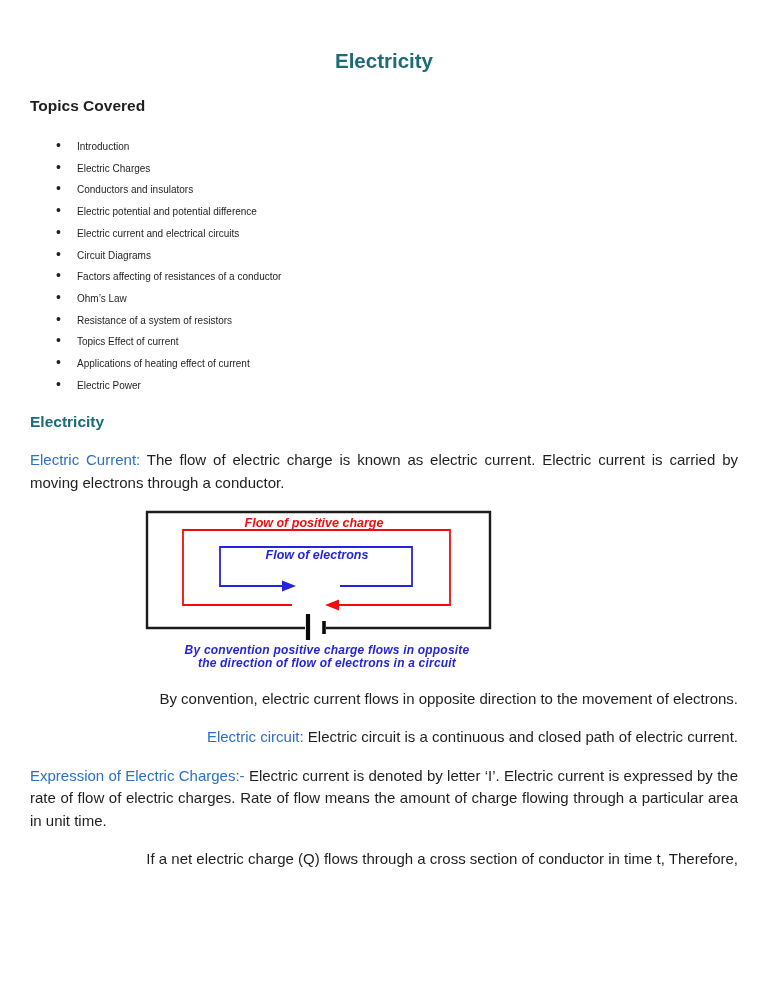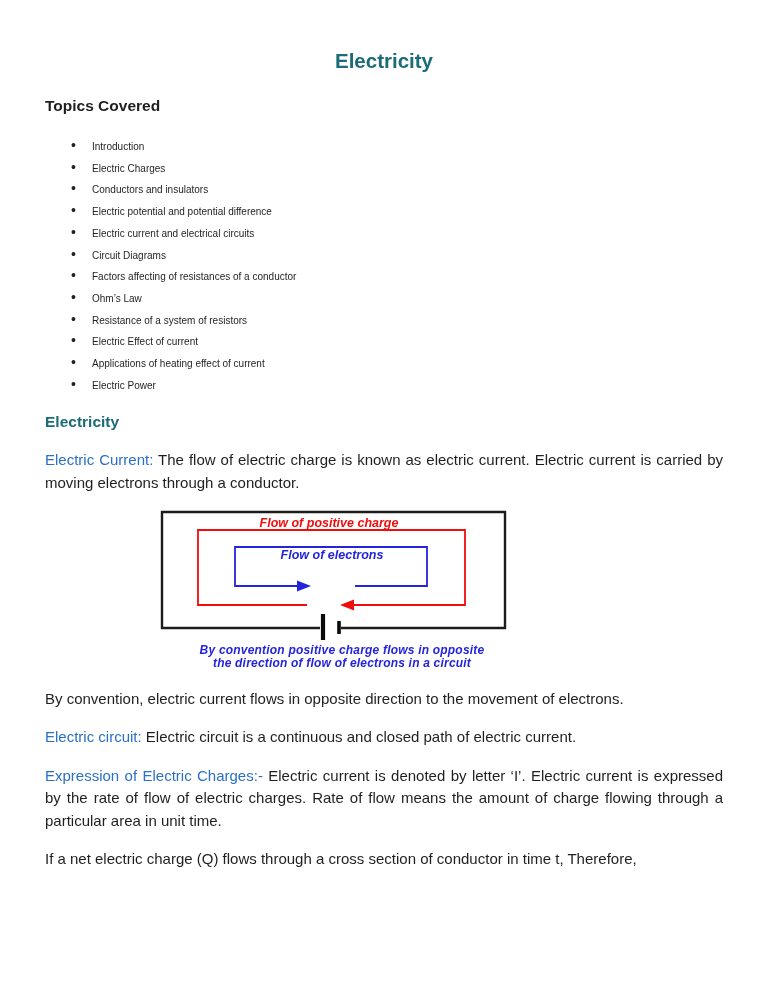--- a/index.html
+++ b/index.html
@@ -4,21 +4,21 @@
 <style>
   * { box-sizing: border-box; }
   html, body { margin: 0; padding: 0; }
   body {
     width: 768px; height: 994px;
     background: #ffffff;
     font-family: "Liberation Sans", sans-serif;
     color: var(--body-text, #1f1f1f);
     overflow: hidden;
   }
-  .page { padding: 0 45px; }
+  .page { padding: 0 30px; }
 
   .title {
     font-size: 20.5px; font-weight: bold; text-align: center;
     color: var(--title-teal, #1b6b78);
     margin: 47px 0 0; line-height: 27px;
   }
   .topics-heading {
     font-size: 15.5px; font-weight: bold;
     margin: 21px 0 0; line-height: 22px;
   }
@@ -31,21 +31,21 @@
 
   .h-teal {
     color: var(--title-teal, #1b6b78); font-weight: bold;
     font-size: 15.5px; margin: 15px 0 0; line-height: 22px;
   }
   .h-blue {
     color: var(--heading-blue, #2b70c5); font-weight: bold;
     font-size: 15.5px; margin: 15.5px 0 0; line-height: 22px;
   }
 
-  p.bodytext { font-size: 15px; line-height: 22.5px; margin: 16px 0 0; }
+  p.bodytext { font-size: 15px; line-height: 22.5px; margin: 16px 0 0; text-align: right; }
   p.justify { text-align: justify; }
   .lead { color: var(--heading-blue, #2b70c5); }
 
   .diagram { margin: 15.5px 0 0 100px; width: 380px; }
   .diagram svg { display: block; }
   .diagram text {
     font-family: "Liberation Sans", sans-serif;
     font-weight: bold; font-style: italic;
   }
   .lbl-red { fill: var(--diagram-red, #f20d0d); font-size: 12.5px; }
@@ -69,21 +69,21 @@
   <ul class="topics" id="topics-list">
       <li>Introduction</li>
       <li>Electric Charges</li>
       <li>Conductors and insulators</li>
       <li>Electric potential and potential difference</li>
       <li>Electric current and electrical circuits</li>
       <li>Circuit Diagrams</li>
       <li>Factors affecting of resistances of a conductor</li>
       <li>Ohm’s Law</li>
       <li>Resistance of a system of resistors</li>
-      <li>Electric Effect of current</li>
+      <li>Topics Effect of current</li>
       <li>Applications of heating effect of current</li>
       <li>Electric Power</li>
     </ul>
 
   <p class="h-teal">Electricity</p>
 
 
   <p class="bodytext justify"><span class="lead">Electric Current:</span><span> The flow of electric charge is known as electric current. Electric current is carried by moving electrons through a conductor.</span></p>
 
   <div class="diagram">

